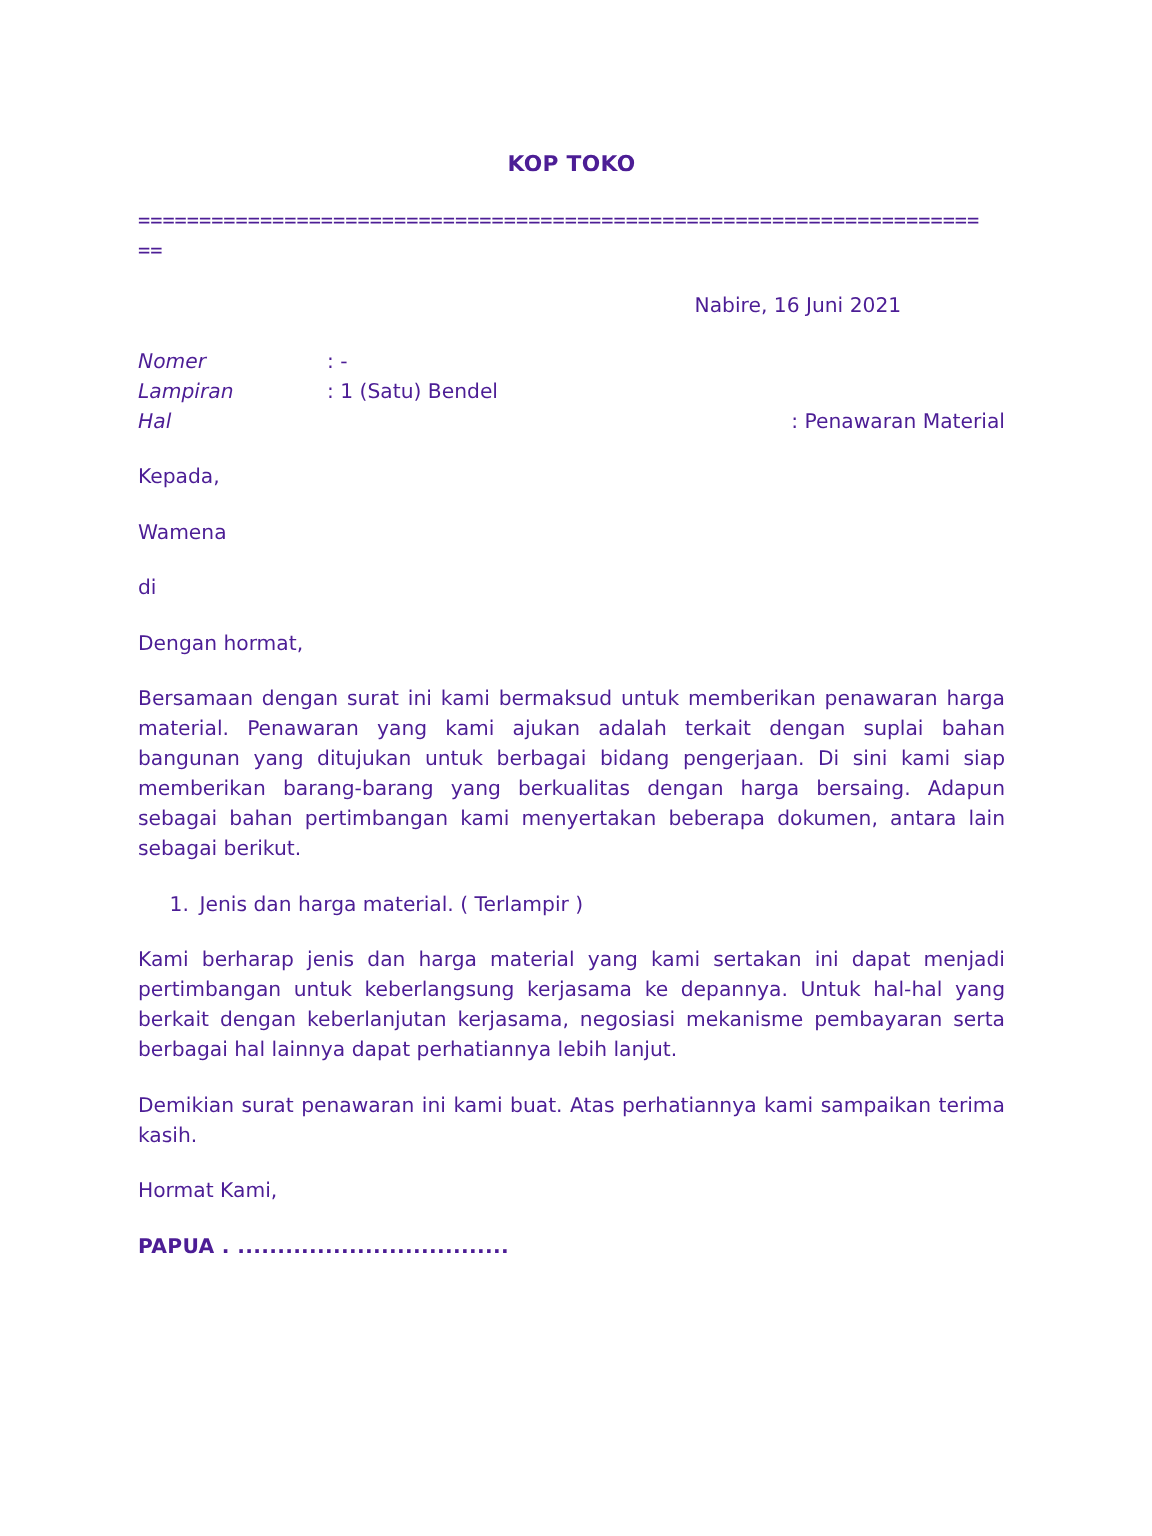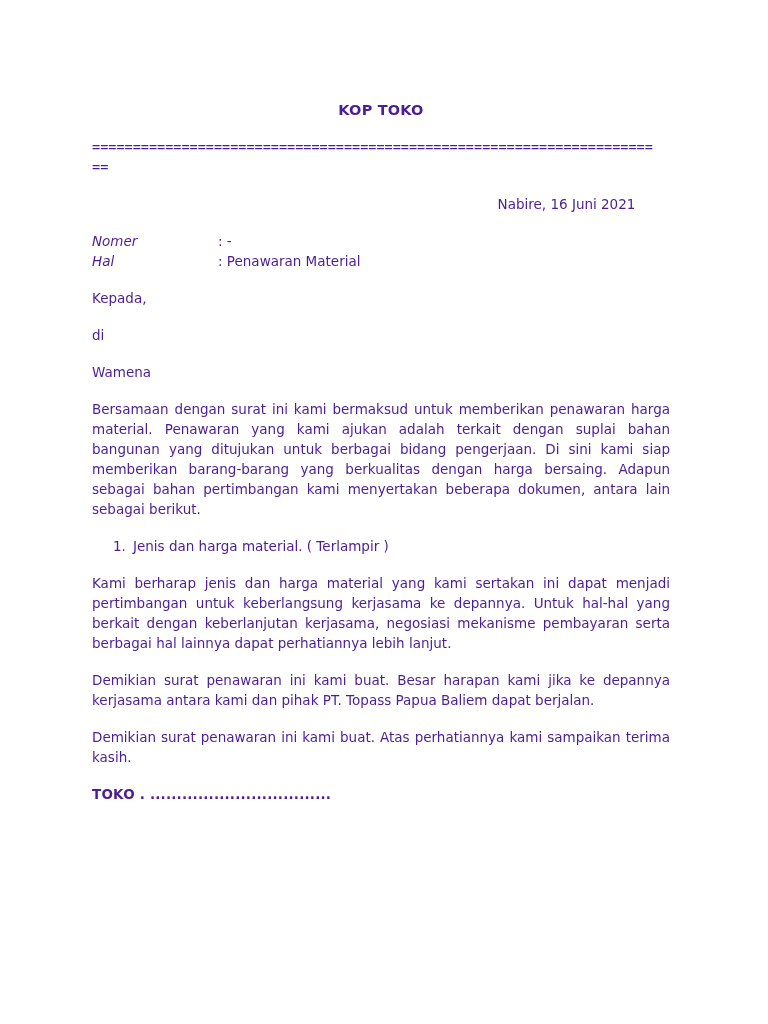--- a/index.html
+++ b/index.html
@@ -27,25 +27,25 @@
     font-weight: bold;
     font-size: 14.5px;
     letter-spacing: 0.2px;
   }
   .divider {
     font-family: "DejaVu Sans Mono", "Liberation Mono", monospace;
     font-size: 13.5px;
     white-space: nowrap;
     overflow: hidden;
   }
-  .date-line { margin-left: 371px; text-align: center; }
+  .date-line { margin-left: 371px; }
   .meta-row { display: flex; }
   .meta-label { width: 126px; flex: 0 0 126px; font-style: italic; }
   .meta-value { flex: 1; }
-  .meta-row:nth-child(3) .meta-value { padding-left: 5px; }
+  .meta-row:nth-child(3) .meta-value { padding-left: 5px; text-align: right; }
   .company { font-weight: bold; }
   .para { text-align: justify; }
   .list-item { display: flex; margin-left: 21px; }
   .list-marker { width: 20px; flex: 0 0 20px; }
   .signature { font-weight: bold; letter-spacing: 0.2px; }
 </style>
 </head>
 <body>
 
 <div class="page">
@@ -58,42 +58,47 @@
   </div>
 
   <div class="block date-line">Nabire, 16 Juni 2021</div>
 
   <div class="block">
     <div class="meta-row">
       <span class="meta-label">Nomer</span>
       <span class="meta-value">: -</span>
     </div>
     <div class="meta-row">
+      <span class="meta-label">Lampiran</span>
+      <span class="meta-value">: 1 (Satu) Bendel</span>
+    </div>
+    <div class="meta-row">
       <span class="meta-label">Hal</span>
       <span class="meta-value">: Penawaran Material</span>
     </div>
   </div>
 
   <div class="block">Kepada,</div>
 
 
+  <div class="block">Wamena</div>
+
   <div class="block">di</div>
 
-  <div class="block">Wamena</div>
-
+  <div class="block">Dengan hormat,</div>
 
   <div class="block para">Bersamaan dengan surat ini kami bermaksud untuk memberikan penawaran harga material. Penawaran yang kami ajukan adalah terkait dengan suplai bahan bangunan yang ditujukan untuk berbagai bidang pengerjaan. Di sini kami siap memberikan barang-barang yang berkualitas dengan harga bersaing. Adapun sebagai bahan pertimbangan kami menyertakan beberapa dokumen, antara lain sebagai berikut.</div>
 
   <div class="block list-item">
     <span class="list-marker">1.</span>
     <span class="list-text">Jenis dan harga material. ( Terlampir )</span>
   </div>
 
   <div class="block para">Kami berharap jenis dan harga material yang kami sertakan ini dapat menjadi pertimbangan untuk keberlangsung kerjasama ke depannya. Untuk hal-hal yang berkait dengan keberlanjutan kerjasama, negosiasi mekanisme pembayaran serta berbagai hal lainnya dapat perhatiannya lebih lanjut.</div>
 
-  <div class="block para">Demikian surat penawaran ini kami buat. Besar harapan kami jika ke depannya kerjasama antara kami dan pihak PT. Topass Papua Baliem dapat berjalan.</div>
 
   <div class="block para">Demikian surat penawaran ini kami buat. Atas perhatiannya kami sampaikan terima kasih.</div>
 
+  <div class="block">Hormat Kami,</div>
 
-  <div class="block signature">TOKO . ..................................</div>
+  <div class="block signature">PAPUA . ..................................</div>
 
 </div>
 
 </body></html>

